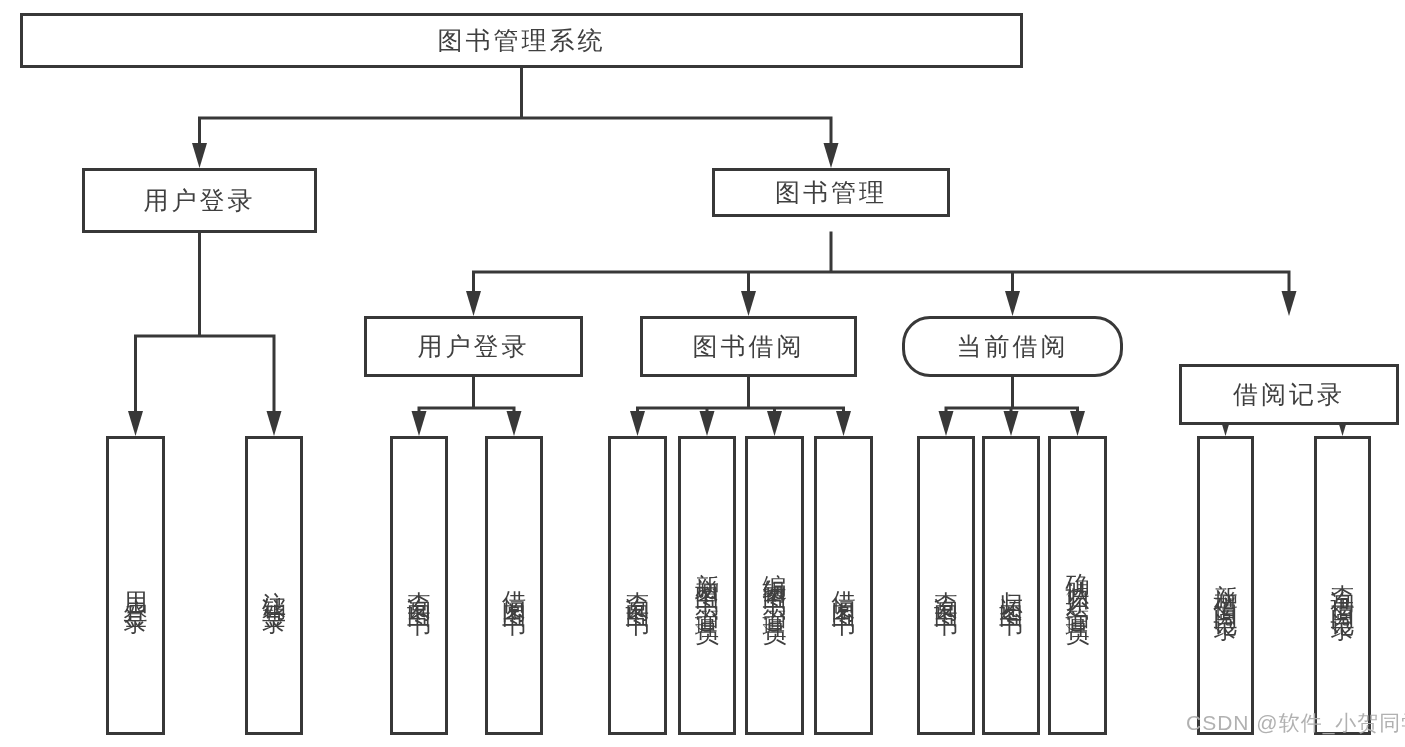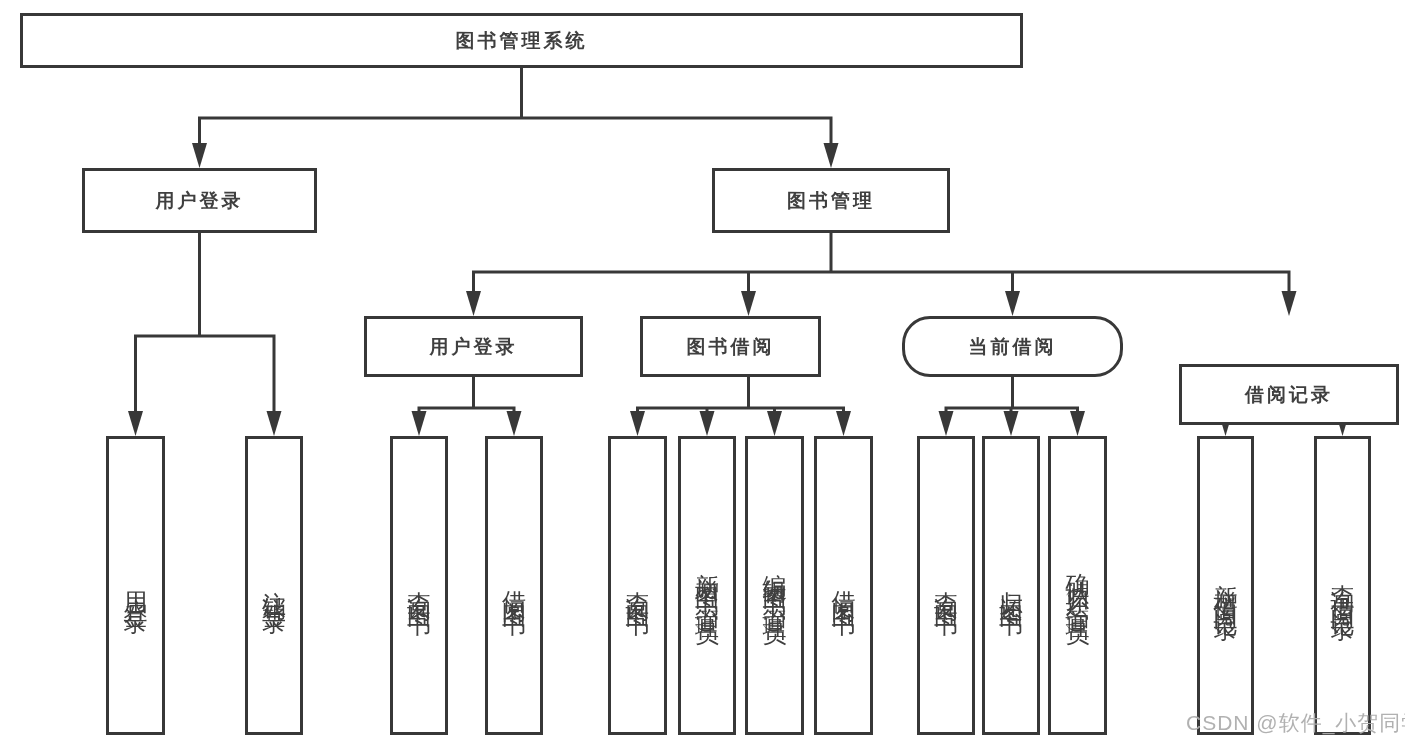--- a/index.html
+++ b/index.html
@@ -22,40 +22,39 @@
     box-sizing: border-box;
     background: #ffffff;
     border: 3px solid #383838;
     display: flex;
     align-items: center;
     justify-content: center;
     color: #3f3f3f;
     z-index: 2;
   }
   .hbox {
-    font-size: 19px;
+    font-size: 25px;
     letter-spacing: 3px;
     white-space: nowrap;
-    font-weight: bold;
   }
   .leaf .vtext {
     writing-mode: vertical-rl;
     text-orientation: mixed;
     font-size: 24px;
     letter-spacing: 7px;
     line-height: 1;
     color: #3f3f3f;
     white-space: nowrap;
   }
   
   .n-root          { left: 20px;   top: 13px;  width: 1003px; height: 55px; }
   .n-user-login    { left: 82px;   top: 168px; width: 235px;  height: 65px; }
-  .n-book-mgmt     { left: 712px;  top: 168px; width: 238px;  height: 65px; text-align: right; }
+  .n-book-mgmt     { left: 712px;  top: 168px; width: 238px;  height: 49px; text-align: right; }
   .n-new-book      { left: 364px;  top: 316px; width: 219px;  height: 61px; }
-  .n-book-borrow   { left: 640px;  top: 316px; width: 181px;  height: 61px; }
+  .n-book-borrow   { left: 640px;  top: 316px; width: 217px;  height: 61px; }
   .n-cur-borrow    { left: 902px;  top: 316px; width: 221px;  height: 61px; border-radius: 28px; }
   .n-borrow-rec    { left: 1179px; top: 316px; width: 220px;  height: 61px; margin-top: 48px; }
   .leaf            { top: 436px; width: 58px; height: 299px; }
   .n-u1 { left: 106px;  width: 59px; }
   .n-u2 { left: 245px;  width: 58px; }
   .n-a1 { left: 390px; }
   .n-a2 { left: 485px; }
   .n-b1 { left: 608px;  width: 59px; }
   .n-b2 { left: 678px; }
   .n-b3 { left: 745px;  width: 59px; }

